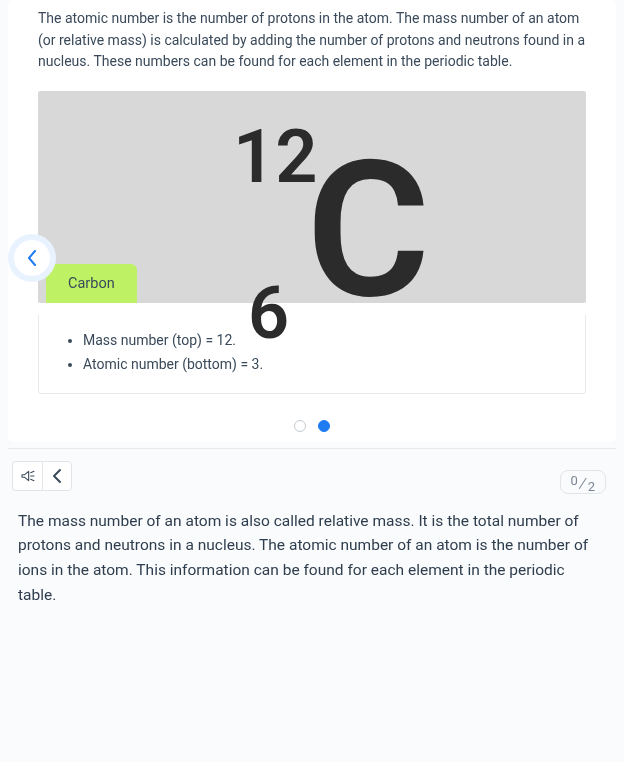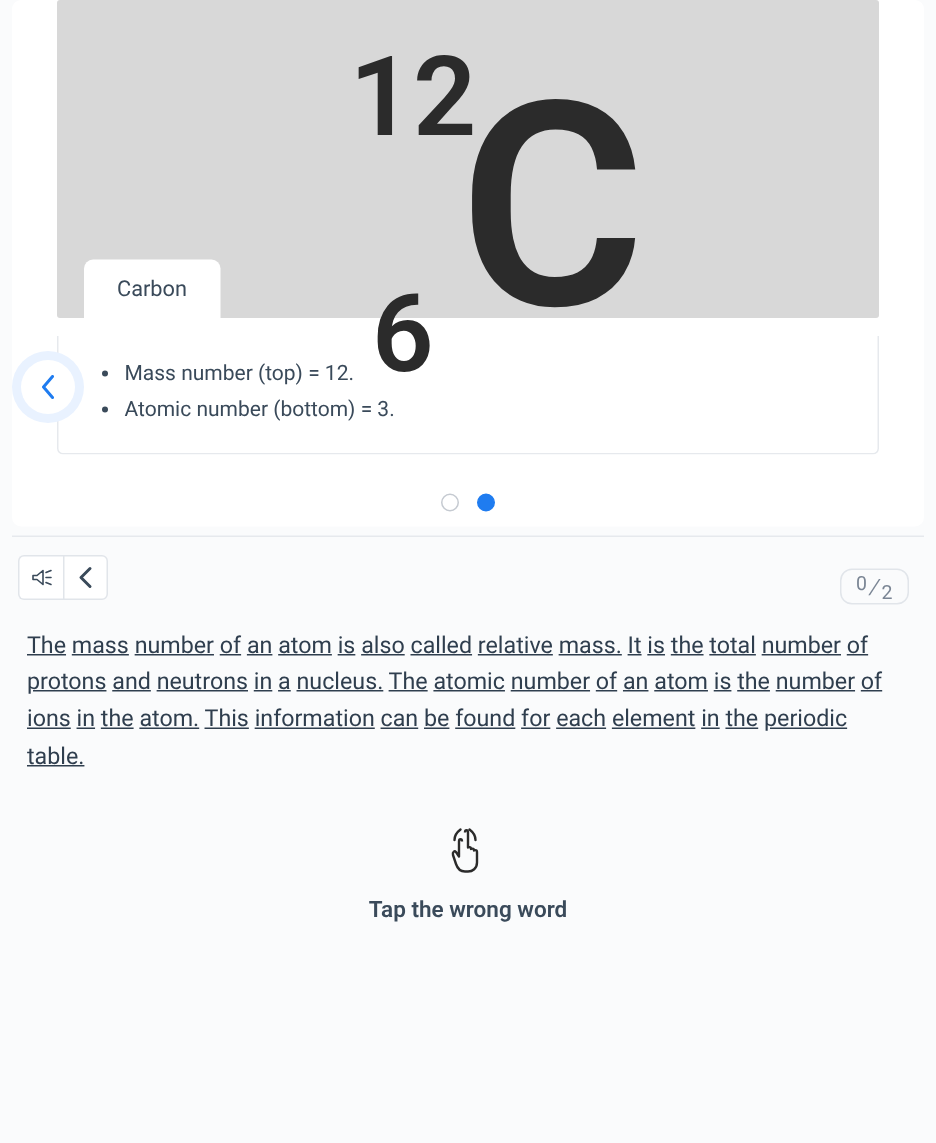--- a/index.html
+++ b/index.html
@@ -52,23 +52,23 @@
       position: absolute;
       left: 268px;
       top: 44px;
       font-size: 190px;
       font-weight: 600;
       color: #2b2b2b;
       line-height: 1;
     }
     .element-name-tab {
       position: absolute;
-      left: 18px;
+      left: 8px;
       bottom: 0;
-      background: #ffffff;
+      background: #bef264;
       padding: 11px 22px;
       font-size: 14.5px;
       color: #3a4a5a;
       border-top-left-radius: 6px;
       border-top-right-radius: 6px;
     }
     .bullets-wrap {
       margin: 12px 30px;
       border: 1px solid #e6e9ed;
       border-top: none;
@@ -165,40 +165,40 @@
     .score-chip .slash { font-size: 14px; transform: skewX(-15deg); display: inline-block; }
     .score-chip .den { font-size: 13px; position: relative; top: 3px; }
     .exercise-text {
       padding: 18px 10px 0 10px;
       font-size: 15.5px;
       line-height: 1.6;
       color: #2f3e4e;
     }
     .exercise-text .word {
       cursor: pointer;
-      text-decoration: underline;
     }
     .tap-instruction {
       text-align: center;
       padding: 34px 0 6px 0;
     }
     .tap-icon {
       display: inline-block;
       margin-bottom: 10px;
     }
     .tap-label {
       font-size: 15px;
       font-weight: 600;
       color: #3a4a5a;
     }
   </style>
 </head>
 <body>
 
 <div class="main-card">
+  <p class="intro-text">The atomic number is the number of protons in the atom. The mass number of an atom (or relative mass) is calculated by adding the number of protons and neutrons found in a nucleus. These numbers can be found for each element in the periodic table.</p>
 
   <div class="element-figure">
     <div class="mass-number">12</div>
     <div class="atomic-number">6</div>
     <div class="element-symbol">C</div>
     <div class="element-name-tab">Carbon</div>
   </div>
 
   <div class="bullets-wrap">
     <ul>
@@ -236,23 +236,13 @@
     </div>
     <div class="score-chip">
       <span class="num">0</span>
       <span class="slash">/</span>
       <span class="den">2</span>
     </div>
   </div>
 
   <p class="exercise-text" id="exercise-text"><span class="word">The</span> <span class="word">mass</span> <span class="word">number</span> <span class="word">of</span> <span class="word">an</span> <span class="word">atom</span> <span class="word">is</span> <span class="word">also</span> <span class="word">called</span> <span class="word">relative</span> <span class="word">mass.</span> <span class="word">It</span> <span class="word">is</span> <span class="word">the</span> <span class="word">total</span> <span class="word">number</span> <span class="word">of</span> <span class="word">protons</span> <span class="word">and</span> <span class="word">neutrons</span> <span class="word">in</span> <span class="word">a</span> <span class="word">nucleus.</span> <span class="word">The</span> <span class="word">atomic</span> <span class="word">number</span> <span class="word">of</span> <span class="word">an</span> <span class="word">atom</span> <span class="word">is</span> <span class="word">the</span> <span class="word">number</span> <span class="word">of</span> <span class="word">ions</span> <span class="word">in</span> <span class="word">the</span> <span class="word">atom.</span> <span class="word">This</span> <span class="word">information</span> <span class="word">can</span> <span class="word">be</span> <span class="word">found</span> <span class="word">for</span> <span class="word">each</span> <span class="word">element</span> <span class="word">in</span> <span class="word">the</span> <span class="word">periodic</span> <span class="word">table.</span></p>
 
-  <div class="tap-instruction">
-    <span class="tap-icon">
-      <svg width="28" height="32" viewBox="0 0 28 32">
-        <path d="M12 4 C12 2 14 2 14 4 L14 14 C14 14 16 13 16 15 C16 15 18 14 18 16 C18 16 20 15 20 17 L20 24 C20 28 17 30 14 30 L12 30 C9 30 7 28 6 25 L4 19 C3.5 17 5 16 6 17 L8 20 L8 10 C8 8 10 8 10 10" fill="none" stroke="#2b2b2b" stroke-width="1.6" stroke-linejoin="round"></path>
-        <path d="M9 2 Q5 5 5 9" fill="none" stroke="#2b2b2b" stroke-width="1.6" stroke-linecap="round"></path>
-        <path d="M15 2 Q19 5 19 9" fill="none" stroke="#2b2b2b" stroke-width="1.6" stroke-linecap="round"></path>
-      </svg>
-    </span>
-    <div class="tap-label">Tap the wrong word</div>
-  </div>
 </div>
 
 </body></html>

